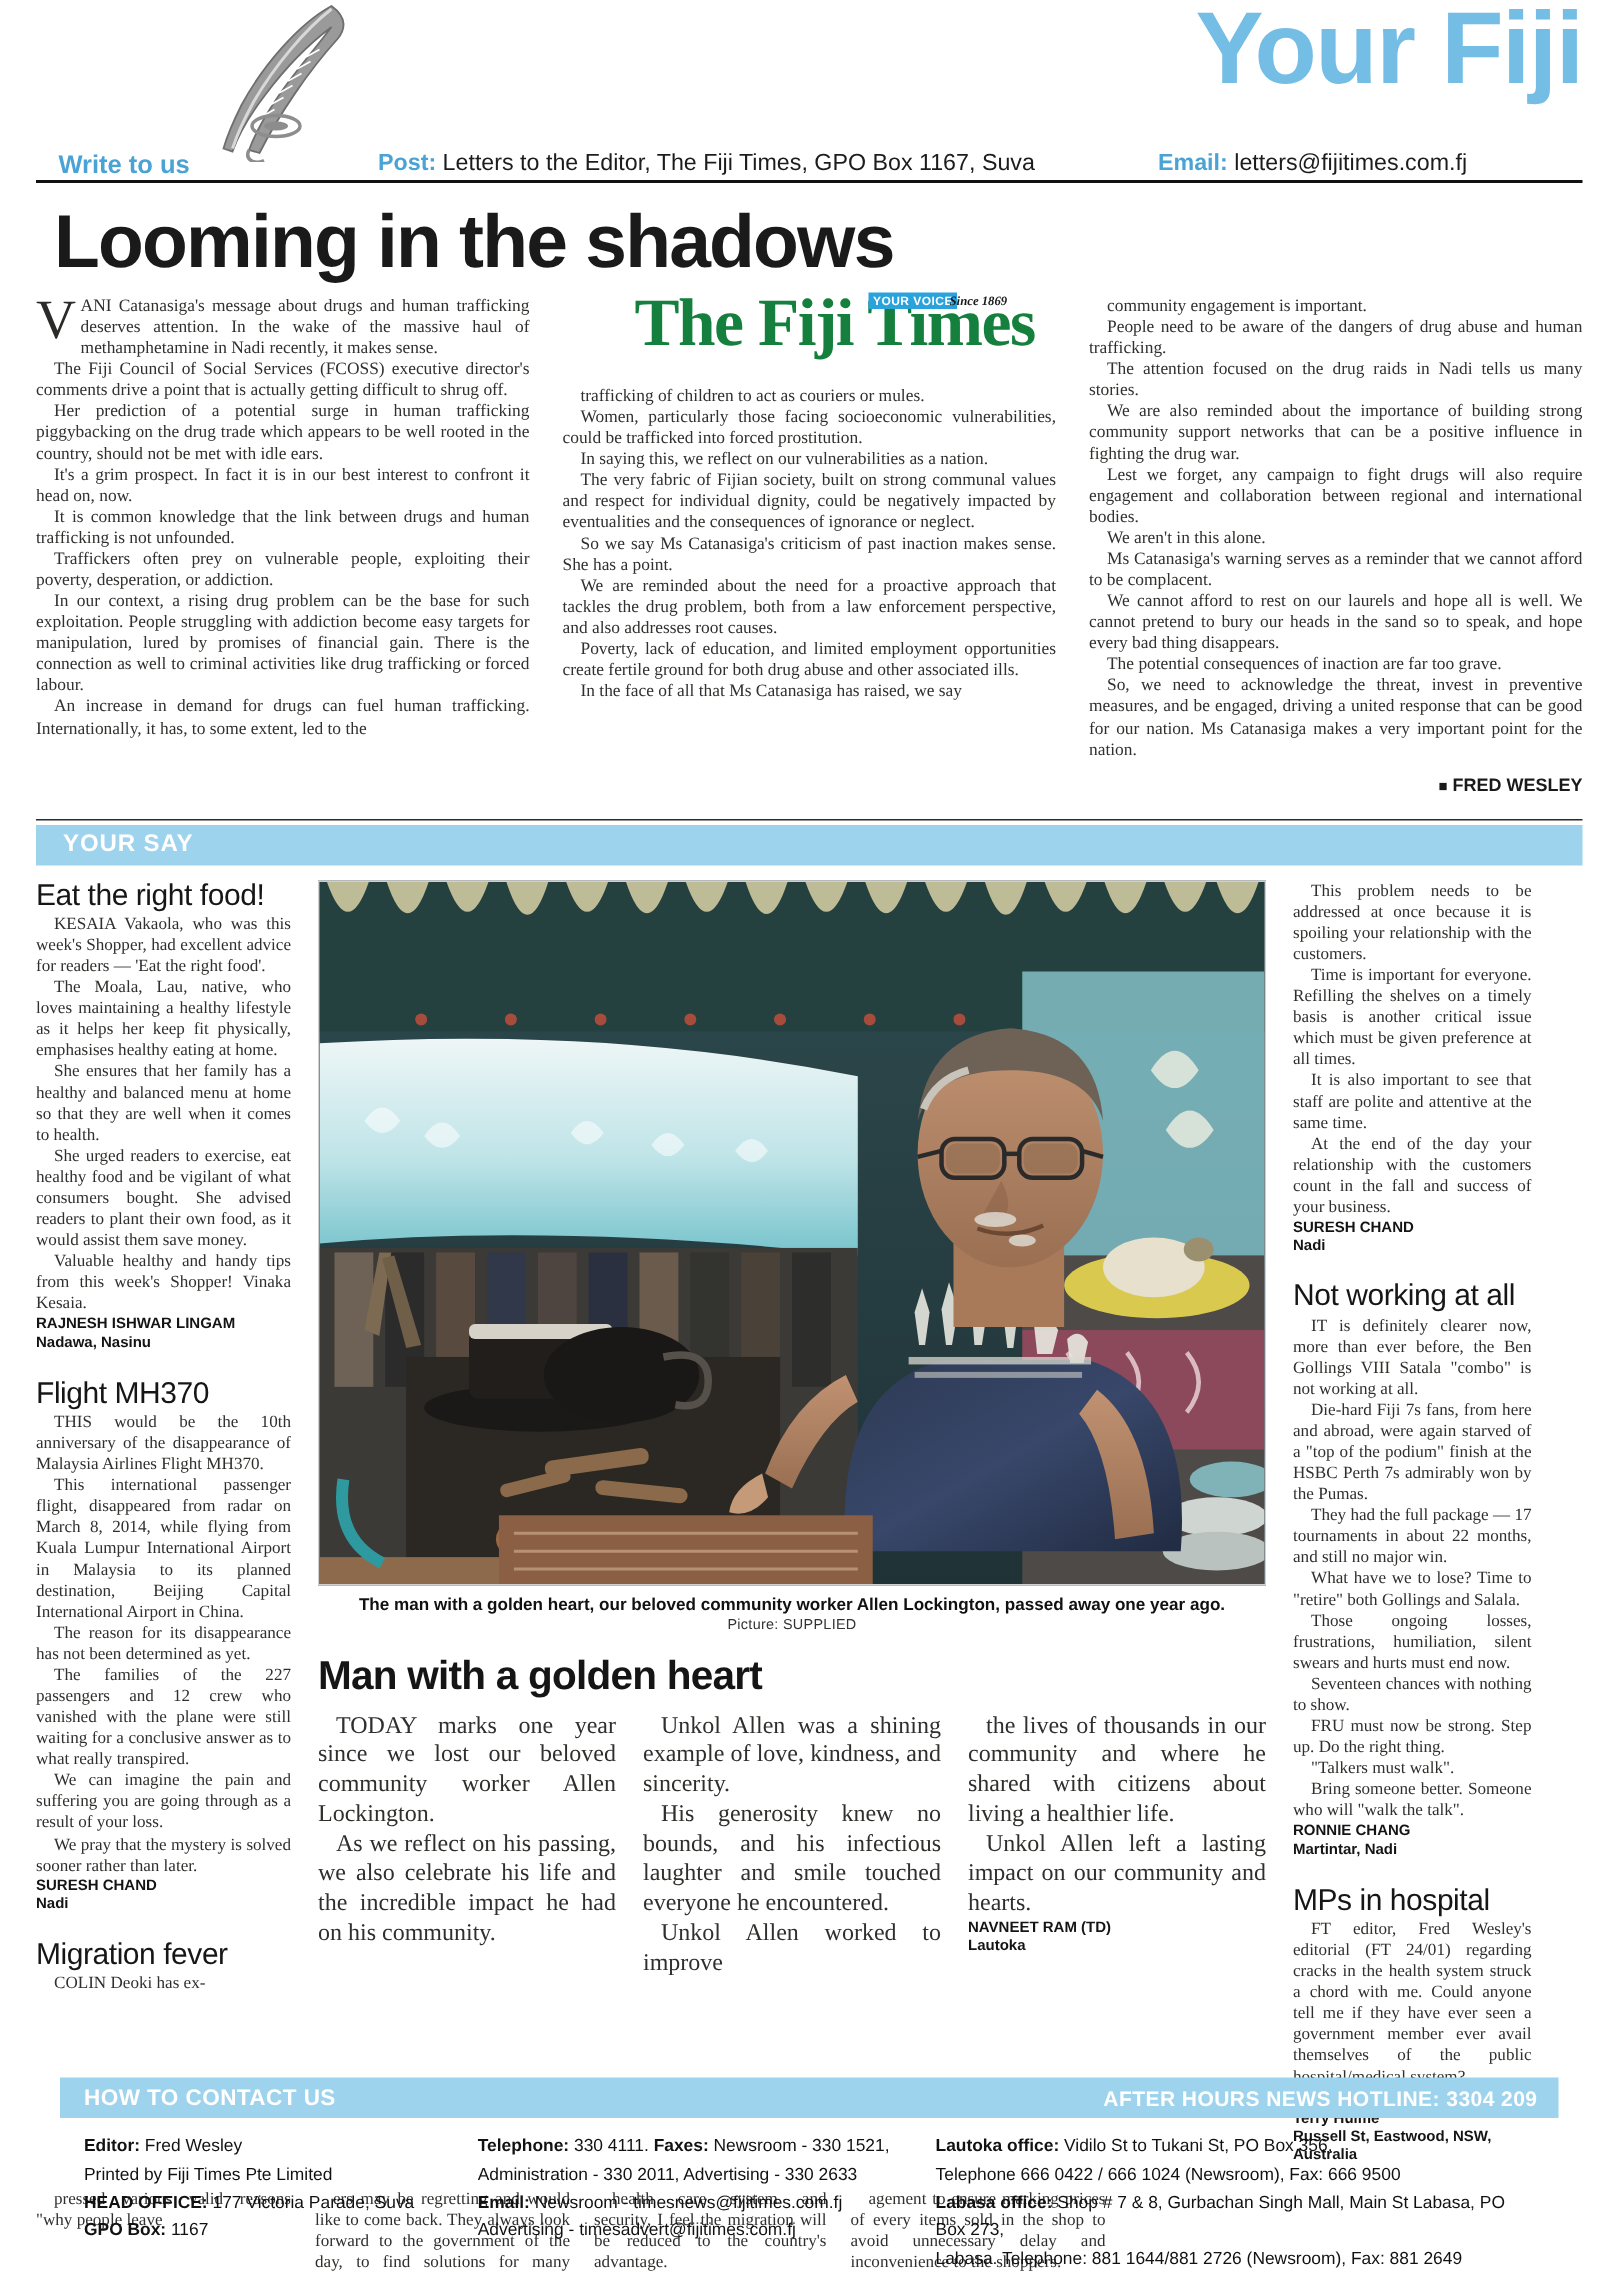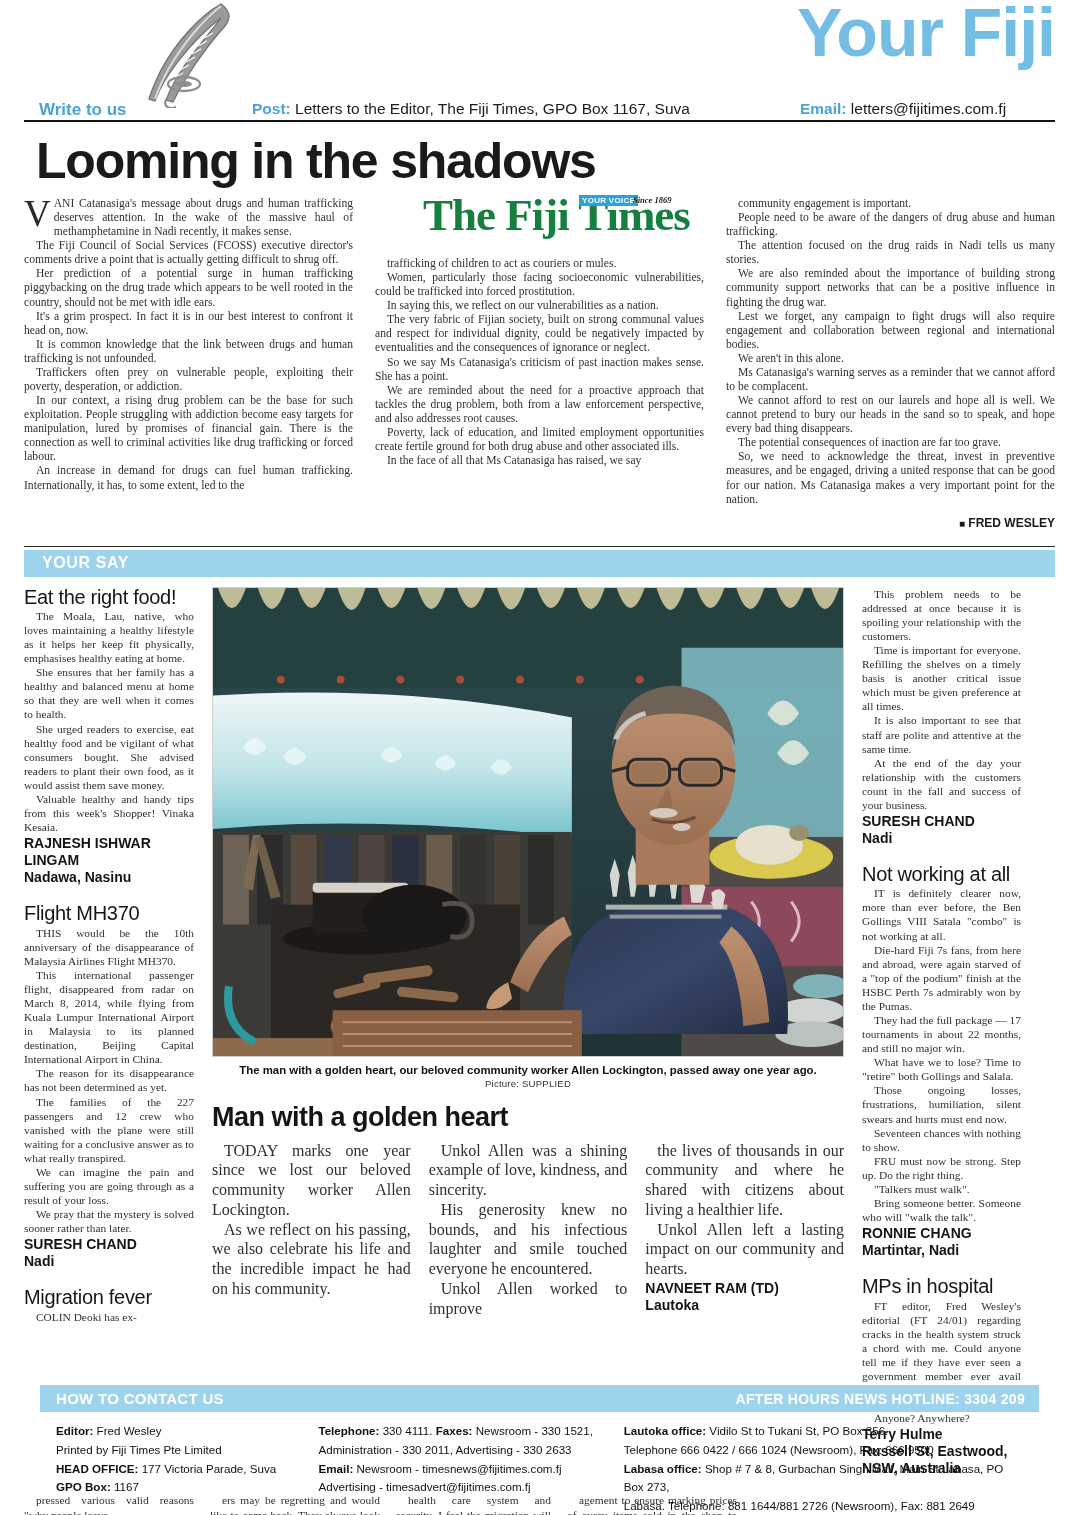--- a/index.html
+++ b/index.html
@@ -26,21 +26,21 @@
   .writeline {
     position:absolute; left:0; bottom:18px; right:0;
     font-family:"Liberation Sans", sans-serif;
     font-size:15.5px; color:#1c1c1c;
   }
   .writeline .wt {
     position:absolute; left:15px; top:0;
     color:#4aa3d4; font-weight:bold; font-size:17px;
   }
   .writeline .post { position:absolute; left:228px; top:0; }
-  .writeline .em   { position:absolute; left:776px; top:0; }
+  .writeline .em   { position:absolute; left:748px; top:0; }
   .writeline b { color:#4aa3d4; }
   .rule-thick { border-bottom:2.5px solid #111; margin-top:2px; }
 
   
   .headline {
     font-family:"Liberation Sans", sans-serif;
     font-weight:bold; font-size:50px; line-height:1.02;
     letter-spacing:-1.2px; margin:14px 0 10px 12px; color:#1a1a1a;
   }
 
@@ -104,21 +104,21 @@
     font-family:"Liberation Sans", sans-serif; font-weight:normal;
     font-size:20px; line-height:1.06; color:#161616;
     margin:0 0 1px 0; letter-spacing:-0.3px;
   }
   .ltr-body p {
     margin:0; font-size:11.4px; line-height:1.235; text-align:justify;
     color:#2f2f2d; text-indent:12px; -webkit-hyphens:auto; hyphens:auto;
   }
   .sig {
     font-family:"Liberation Sans", sans-serif; font-weight:bold;
-    font-size:14px; line-height:1.22; color:#141414; margin-top:1px;
+    font-size:10px; line-height:1.22; color:#141414; margin-top:1px;
   }
   .sig .loc { font-weight:bold; }
   .gap { height:17px; }
 
   
   .photo {
     width:632px; height:470px; position:relative; overflow:hidden;
     background:#3a4a52; border:1px solid #cfcfcf;
   }
   .photo svg { display:block; width:100%; height:100%; }
@@ -246,20 +246,21 @@
   <div class="yoursay-wrap">
     <div class="rule-thin"></div>
     <div class="yoursay">YOUR SAY</div>
   </div>
 
   <div class="body-grid">
 
     <div class="col-left" id="leftcol">
         <div class="ltr-h">Eat the right food!</div>
         <div class="ltr-body">
+          <p>KESAIA Vakaola, who was this week's Shopper, had excellent advice for readers — 'Eat the right food'.</p>
           <p>The Moala, Lau, native, who loves maintaining a healthy lifestyle as it helps her keep fit physically, emphasises healthy eating at home.</p>
           <p>She ensures that her family has a healthy and balanced menu at home so that they are well when it comes to health.</p>
           <p>She urged readers to exercise, eat healthy food and be vigilant of what consumers bought. She advised readers to plant their own food, as it would assist them save money.</p>
           <p>Valuable healthy and handy tips from this week's Shopper! Vinaka Kesaia.</p>
         </div>
         <div class="sig">
           <div>RAJNESH ISHWAR LINGAM</div>
           <div class="loc">Nadawa, Nasinu</div>
         </div>
         <div class="gap"></div>

